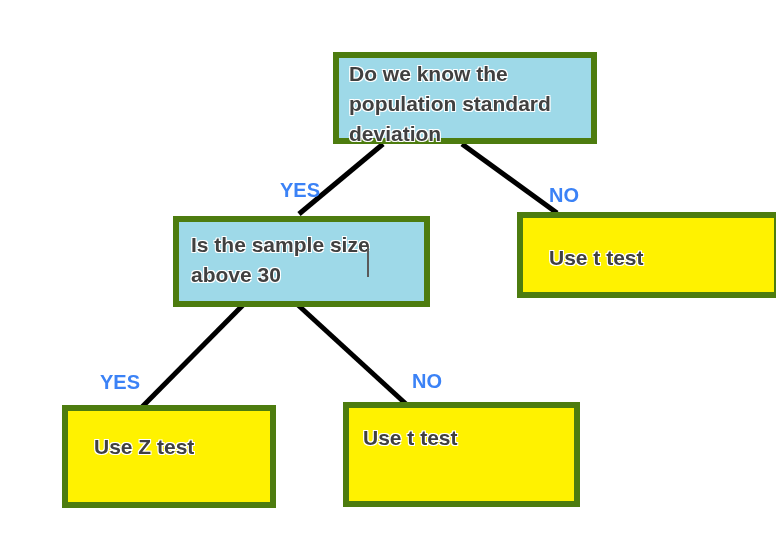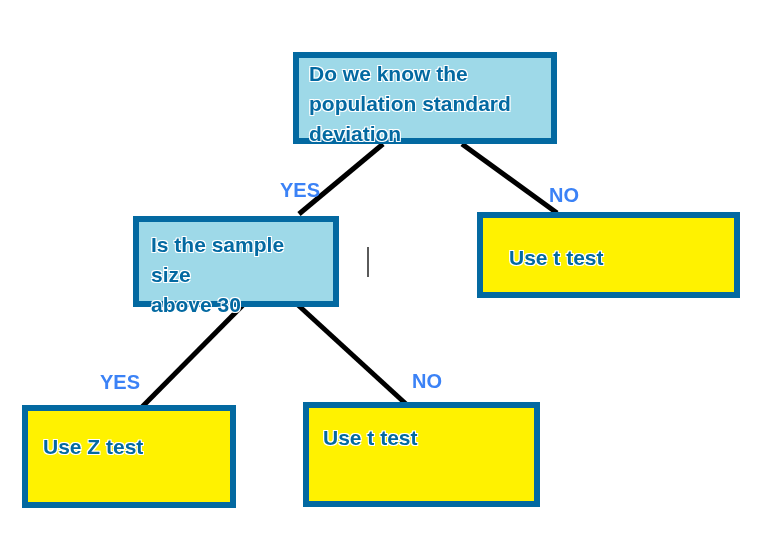--- a/index.html
+++ b/index.html
@@ -13,33 +13,34 @@
   }
   svg.connectors {
     position: absolute;
     left: 0; top: 0;
     width: 776px; height: 548px;
     pointer-events: none;
   }
   .node {
     position: absolute;
     box-sizing: border-box;
-    border: 6px solid #0369a1;
-    color: #0369a1;
+    border: 6px solid #4d7c0f;
+    color: #404040;
     font-weight: bold;
     font-size: 21px;
     line-height: 30px;
     white-space: pre-line;
     text-shadow: -1px -1px 0 #ffffff, 1px -1px 0 #ffffff,
                  -1px  1px 0 #ffffff, 1px  1px 0 #ffffff;
+    margin-left: 40px;
   }
   .node-root        { left: 293px; top:  52px; width: 264px; height: 92px;  padding: 1px 8px 0 10px; }
-  .node-sample      { left: 133px; top: 216px; width: 206px; height: 91px;  padding: 8px 8px 0 12px; }
+  .node-sample      { left: 133px; top: 216px; width: 257px; height: 91px;  padding: 8px 8px 0 12px; }
   .node-t-right     { left: 477px; top: 212px; width: 263px; height: 86px;  padding: 25px 8px 0 26px; }
-  .node-z           { left:  22px; top: 405px; width: 214px; height: 103px; padding: 21px 8px 0 15px; }
+  .node-z           { left:  22px; top: 405px; width: 214px; height: 103px; padding: 21px 8px 0 26px; }
   .node-t-bottom    { left: 303px; top: 402px; width: 237px; height: 105px; padding: 15px 8px 0 14px; }
   .edge-label {
     position: absolute;
     color: #3b82f6;
     font-weight: bold;
     font-size: 20px;
     line-height: 22px;
   }
   .label-root-yes   { left: 280px; top: 179px; }
   .label-root-no    { left: 549px; top: 184px; }

